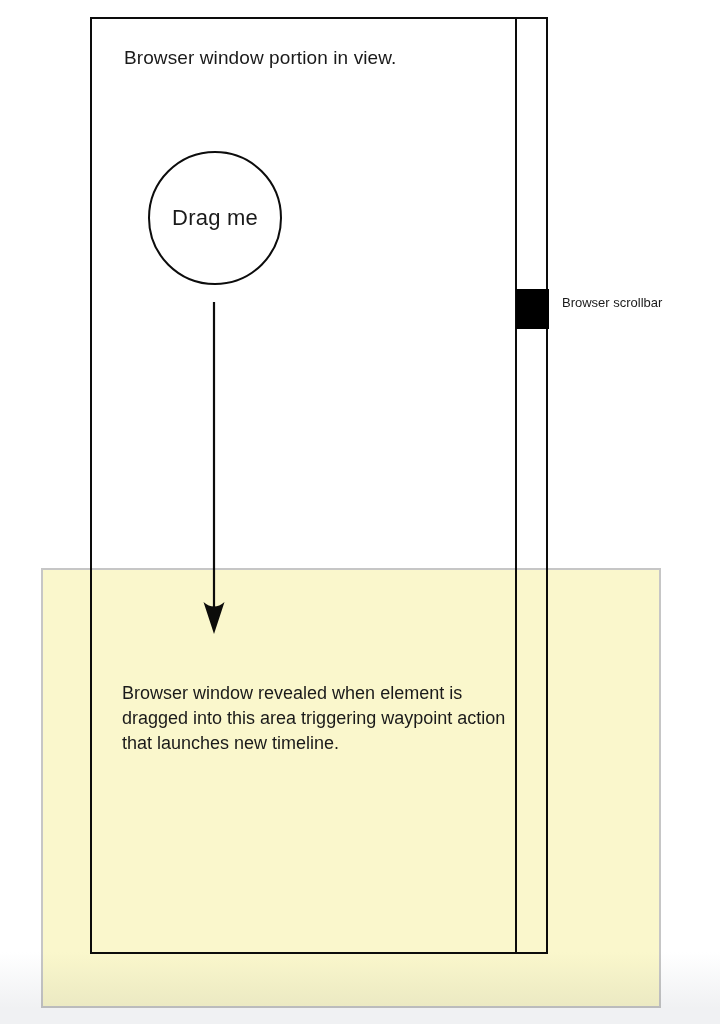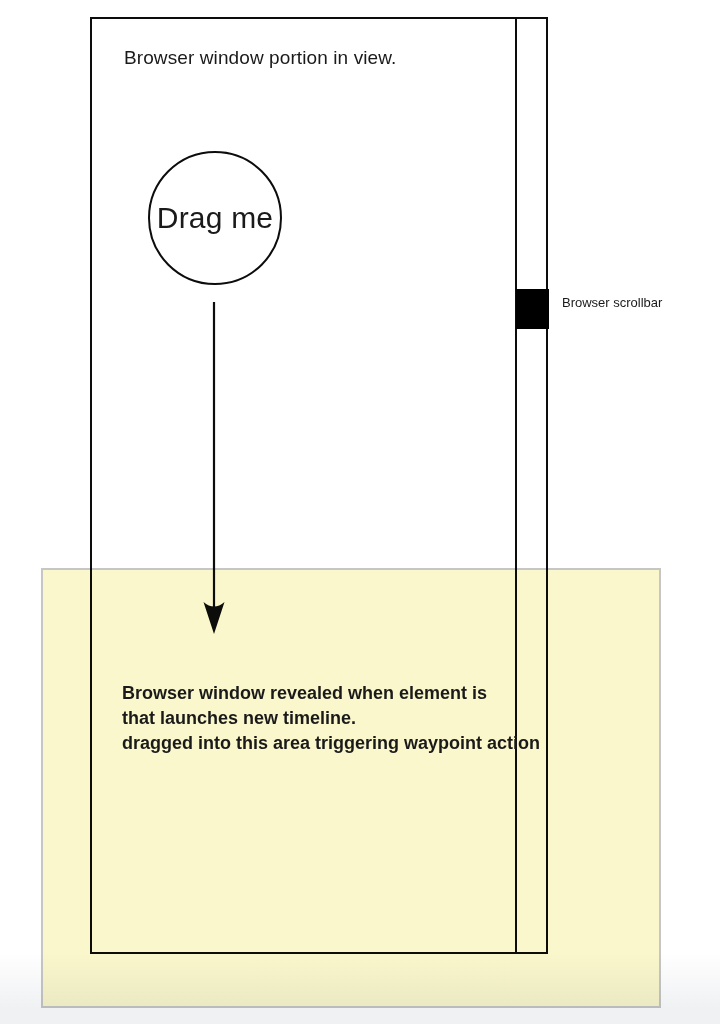--- a/index.html
+++ b/index.html
@@ -70,21 +70,21 @@
     border: 2px solid var(--line, #0c0c0c);
     border-radius: 50%;
     background: #ffffff;
     display: flex;
     align-items: center;
     justify-content: center;
     z-index: 2;
     cursor: grab;
   }
   .drag-circle span {
-    font-size: 30px;
+    font-size: 22px;
     letter-spacing: 0.2px;
     white-space: nowrap;
     text-align: center;
   }
 
   
   .drag-arrow {
     position: absolute;
     left: 202px; top: 300px;
     width: 24px; height: 336px;
@@ -101,21 +101,21 @@
     mix-blend-mode: multiply;
     z-index: 4;
   }
   .waypoint-text {
     position: absolute;
     left: 122px; top: 681px;
     z-index: 5;
     font-size: 18px;
     line-height: 25px;
   }
-  .waypoint-text div { white-space: nowrap; font-weight: bold; }
+  .waypoint-text div { white-space: nowrap; }
 </style>
 </head>
 <body>
 
 <div class="canvas">
 
   <div class="bottom-fade"></div>
 
   <div class="browser-window">
     <div class="window-label">Browser window portion in view.</div>
@@ -132,17 +132,17 @@
 
   <svg class="drag-arrow" viewBox="0 0 24 336" xmlns="http://www.w3.org/2000/svg">
     <line x1="12" y1="2" x2="12" y2="312" stroke="#0c0c0c" stroke-width="2.2"></line>
     <path d="M12 334 L1.5 302 Q12 311 22.5 302 Z" fill="#0c0c0c"></path>
   </svg>
 
   <div class="waypoint-area"></div>
 
   <div class="waypoint-text">
     <div>Browser window revealed when element is</div>
+    <div>dragged into this area triggering waypoint action</div>
     <div>that launches new timeline.</div>
-    <div>dragged into this area triggering waypoint action</div>
   </div>
 
 </div>
 
 </body></html>

